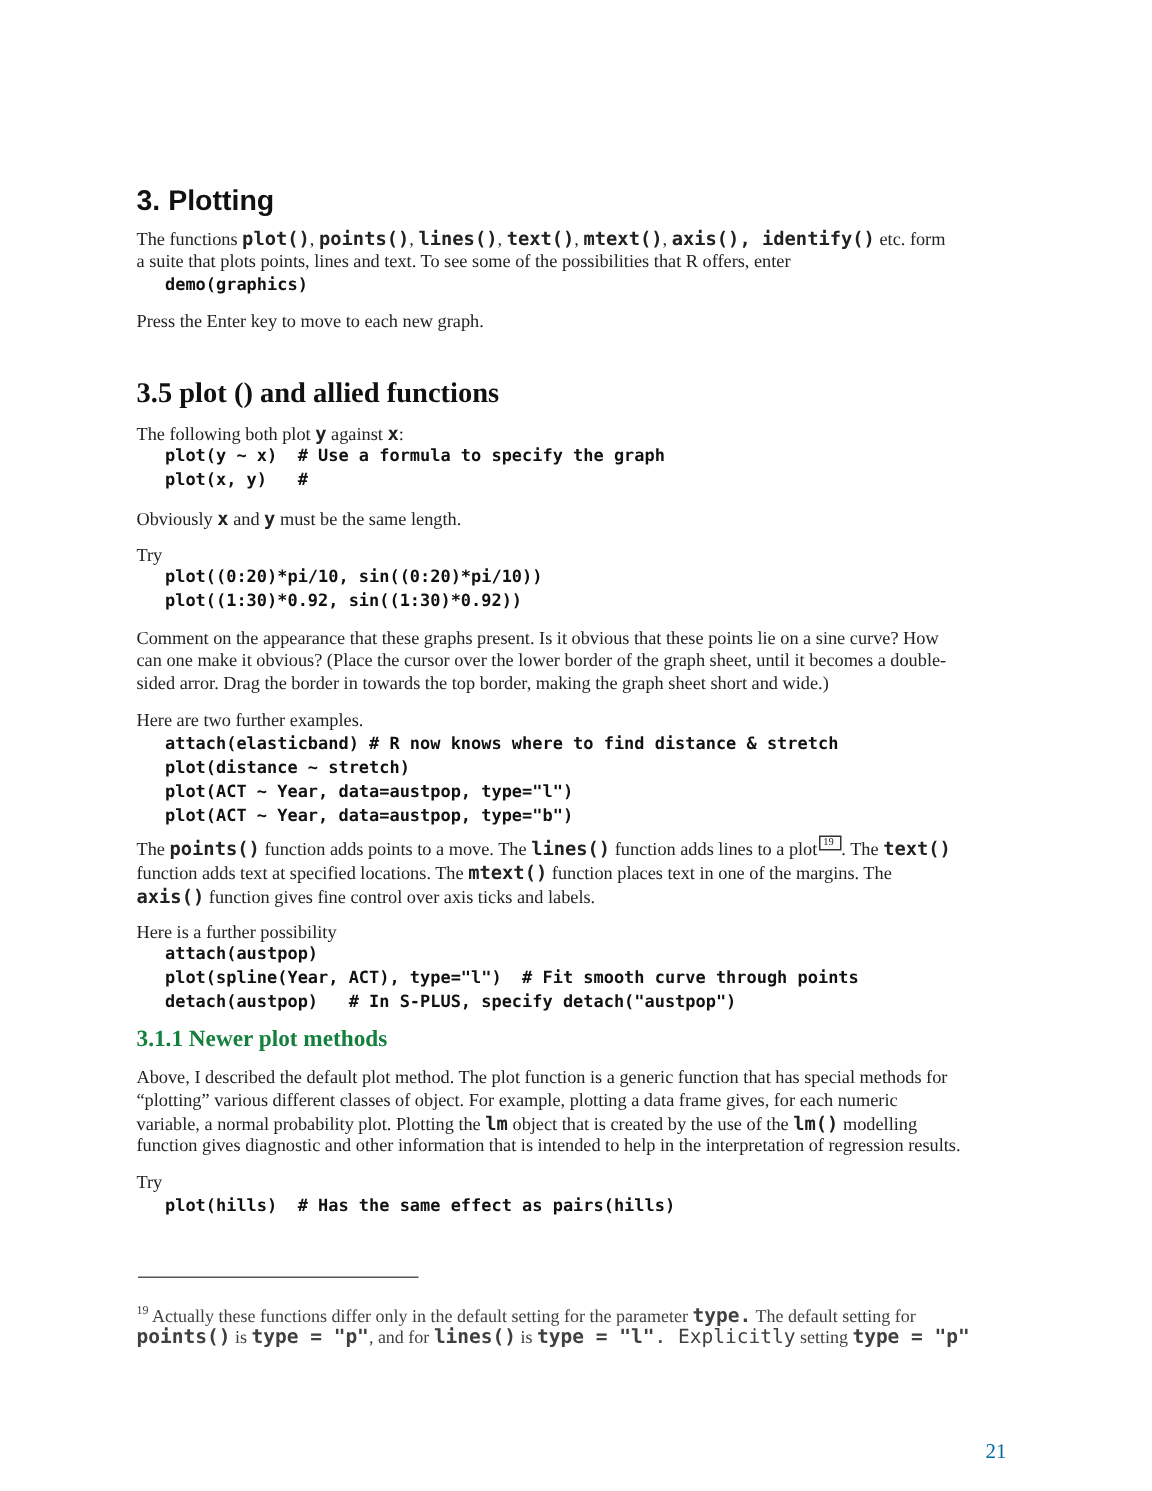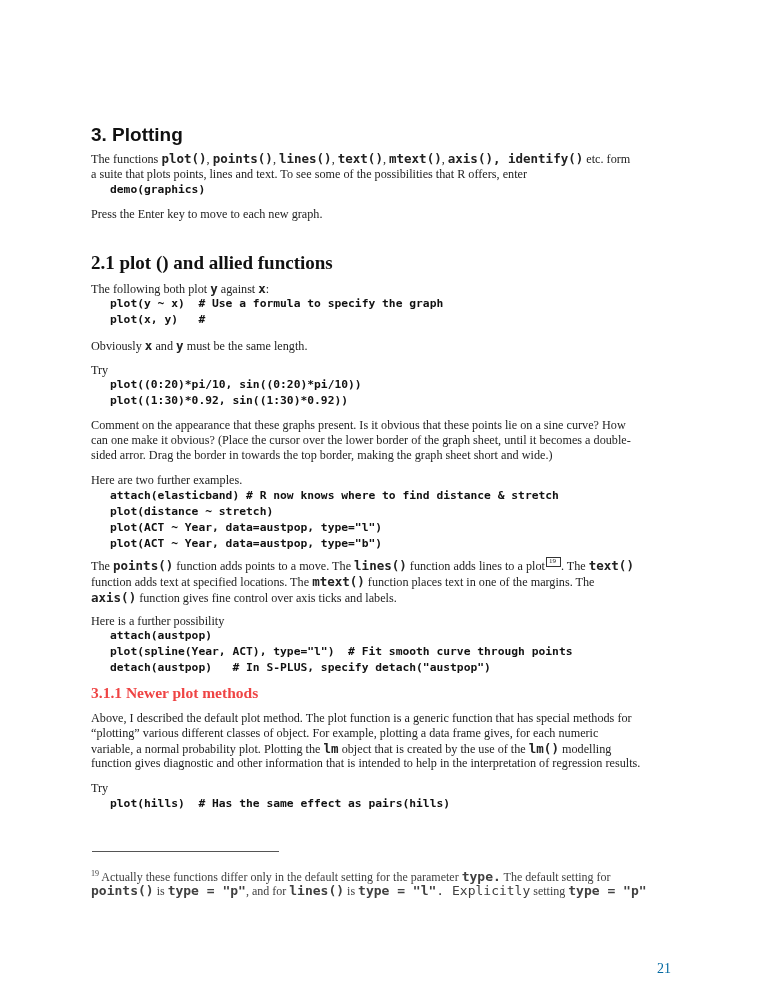--- a/index.html
+++ b/index.html
@@ -6,21 +6,21 @@
   body { width: 768px; height: 994px; position: relative; overflow: hidden; color: #1a1a1a; }
   .page { position: absolute; left: 0; top: 0; width: 768px; height: 820px; }
   .serif { font-family: "Liberation Serif", "DejaVu Serif", serif; }
   .sans-bold { font-family: "Liberation Sans", "DejaVu Sans", sans-serif; font-weight: bold; }
   .code { font-family: "DejaVu Sans Mono", "Liberation Mono", monospace; font-weight: bold; }
   .code-light { font-family: "DejaVu Sans Mono", "Liberation Mono", monospace; font-weight: normal; }
   .abs { position: absolute; white-space: nowrap; }
 
   .h1 { left: 91px; top: 124px; font-size: 19px; color: #111; }
   .h2 { left: 91px; top: 252px; font-size: 19px; font-weight: bold; color: #111; }
-  .h3 { left: 91px; top: 671px; font-size: 15.5px; font-weight: bold; color: #ef4444; }
+  .h3 { left: 91px; top: 671px; font-size: 15.5px; font-weight: bold; color: #15803d; }
 
   .p { font-size: 12.2px; line-height: 15.5px; color: #222; }
   .p .code, .p .code-light { font-size: 12.5px; }
   .code-line { font-size: 11.3px; color: #111; }
 
   .inline-code-big { font-size: 13px; }
 
   .fn-box {
     display: inline-block; position: relative; top: -7px;
     border: 1px solid #333; font-size: 7px; line-height: 7px;
@@ -38,21 +38,21 @@
 
   <div class="abs h1 sans-bold">3. Plotting</div>
 
   <div class="abs p serif" style="left:91px; top:167px;">a suite that plots points, lines and text.  To see some of the possibilities that R offers, enter</div>
   <div class="abs p serif" style="left:91px; top:151px;">
     <span>The functions </span><span class="code">plot()</span><span>, </span><span class="code">points()</span><span>, </span><span class="code">lines()</span><span>, </span><span class="code">text()</span><span>, </span><span class="code">mtext()</span><span>, </span><span class="code">axis(), identify()</span><span> etc. form</span>
   </div>
   <div class="abs code code-line" style="left:110px; top:183px;">demo(graphics)</div>
   <div class="abs p serif" style="left:91px; top:207px;">Press the Enter key to move to each new graph.</div>
 
-  <div class="abs h2 serif">2.1 plot () and allied functions</div>
+  <div class="abs h2 serif">3.5 plot () and allied functions</div>
 
   <div class="abs p serif" style="left:91px; top:281px;">
     <span>The following both plot </span><span class="code">y</span><span> against </span><span class="code">x</span><span>:</span>
   </div>
   <div class="abs code code-line" style="left:110px; top:297px; white-space:pre;">plot(y ~ x)  # Use a formula to specify the graph</div>
   <div class="abs code code-line" style="left:110px; top:313px; white-space:pre;">plot(x, y)   #</div>
 
   <div class="abs p serif" style="left:91px; top:338px;">
     <span>Obviously </span><span class="code">x</span><span> and </span><span class="code">y</span><span> must be the same length.</span>
   </div>

